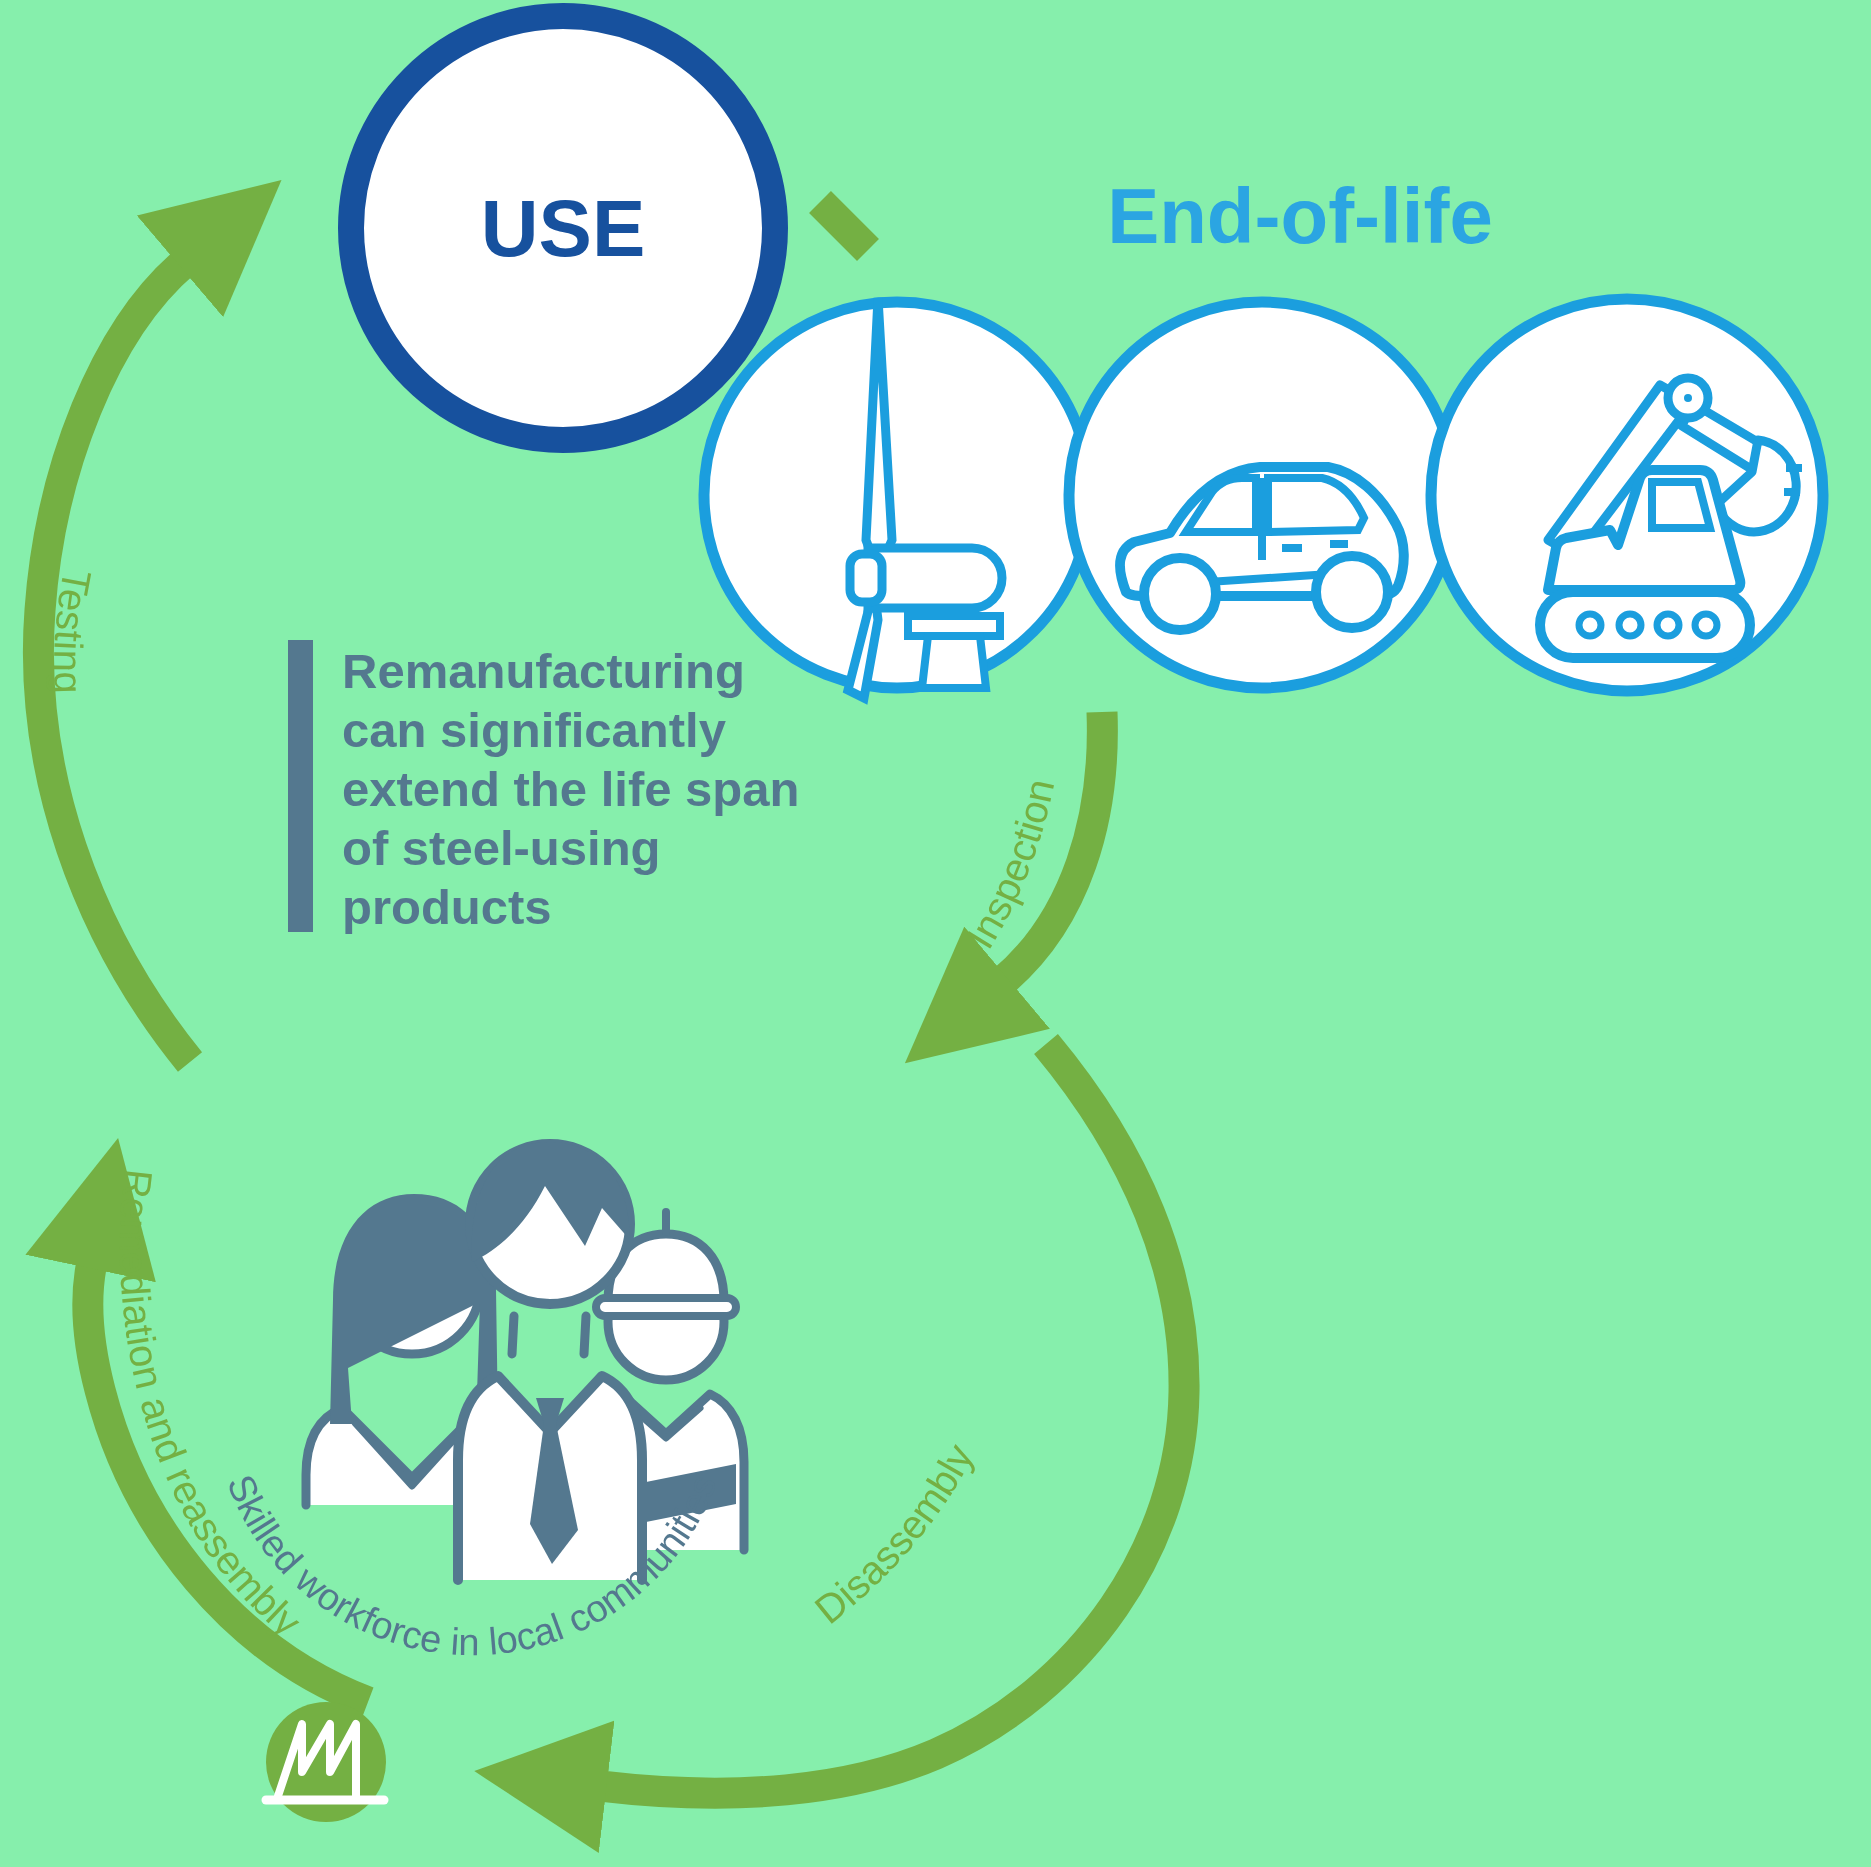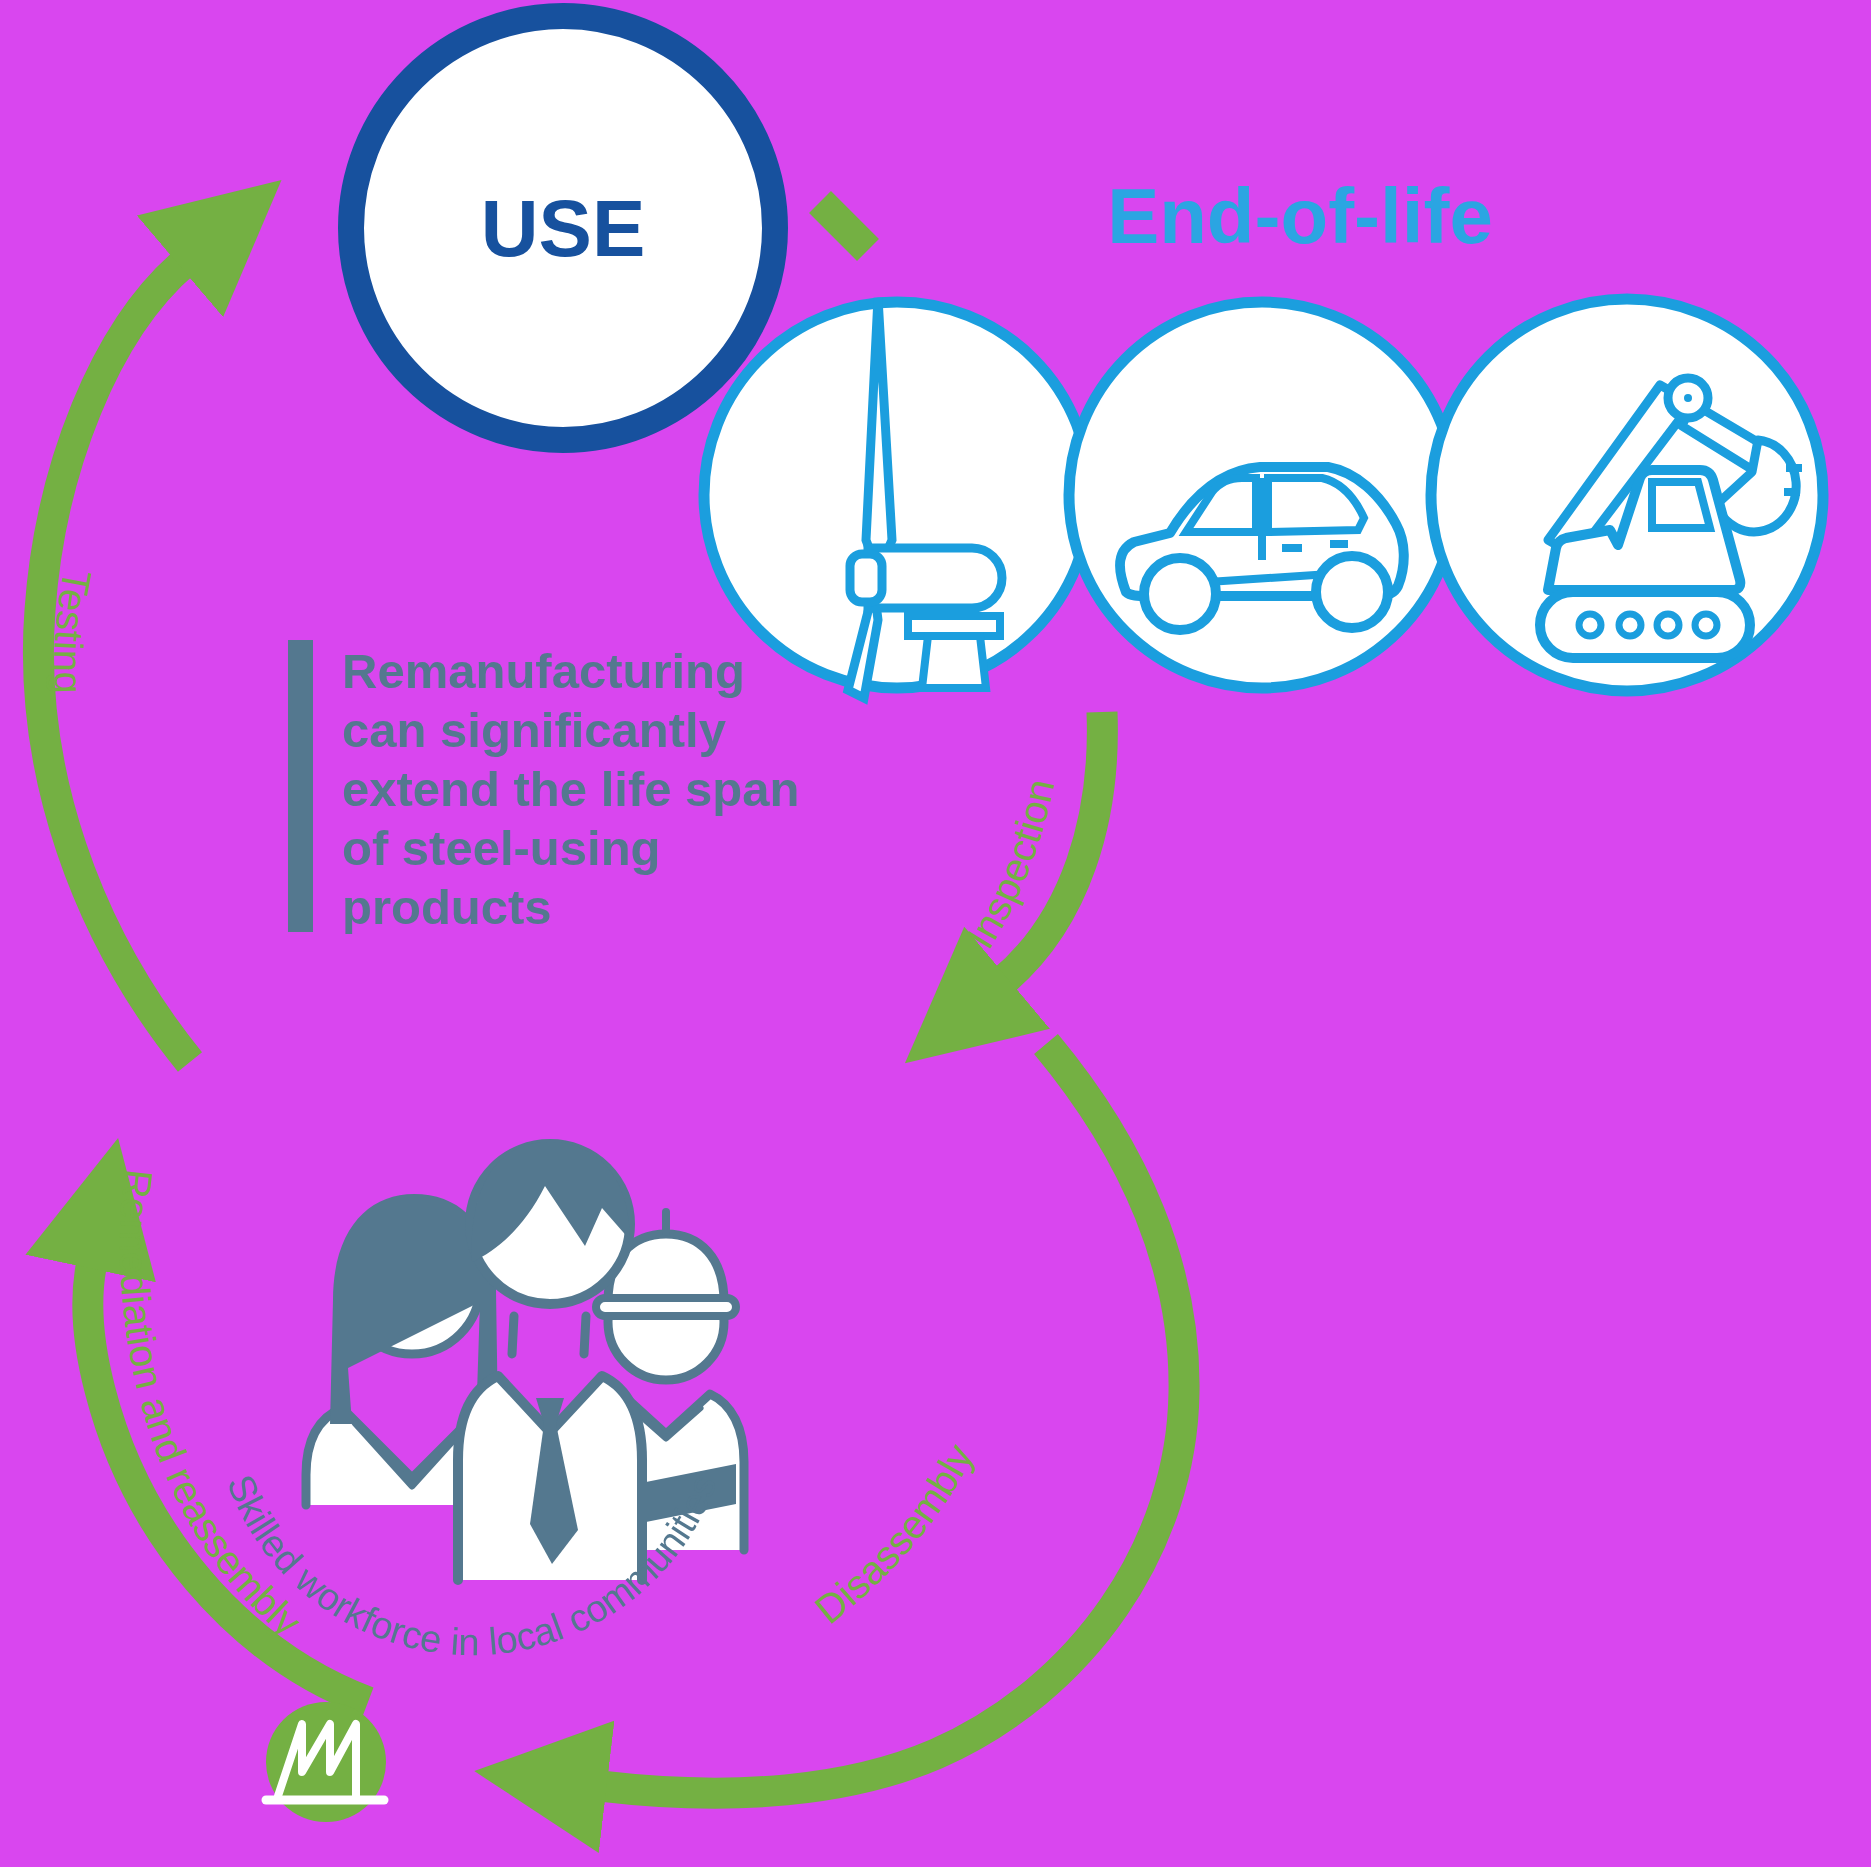--- a/index.html
+++ b/index.html
@@ -1,16 +1,16 @@
 <!DOCTYPE html>
 <html style="--dark-blue: #17519E; --light-blue: #2BA5E2; --icon-blue: #1B9EDE; --green: #74B043; --slate: #54788F;"><head>
 <meta charset="utf-8">
 <style>
   html,body{margin:0;padding:0;background:#ffffff;}
-  #canvas{position:relative;width:1871px;height:1867px;background:#d946ef;overflow:hidden;
+  #canvas{position:relative;width:1871px;height:1867px;background:#86efac;overflow:hidden;
           font-family:"Liberation Sans","DejaVu Sans",sans-serif;}
   svg{display:block;}
   .stroke-green{stroke:var(--green);fill:none;}
   .fill-green{fill:var(--green);}
   .stroke-darkblue{stroke:var(--dark-blue);fill:#fff;}
   .stroke-iconblue{stroke:var(--icon-blue);fill:#fff;}
   .line-iconblue{stroke:var(--icon-blue);fill:none;}
   .fill-iconblue{fill:var(--icon-blue);}
   .stroke-slate{stroke:var(--slate);fill:#fff;}
   .line-slate{stroke:var(--slate);fill:none;}

